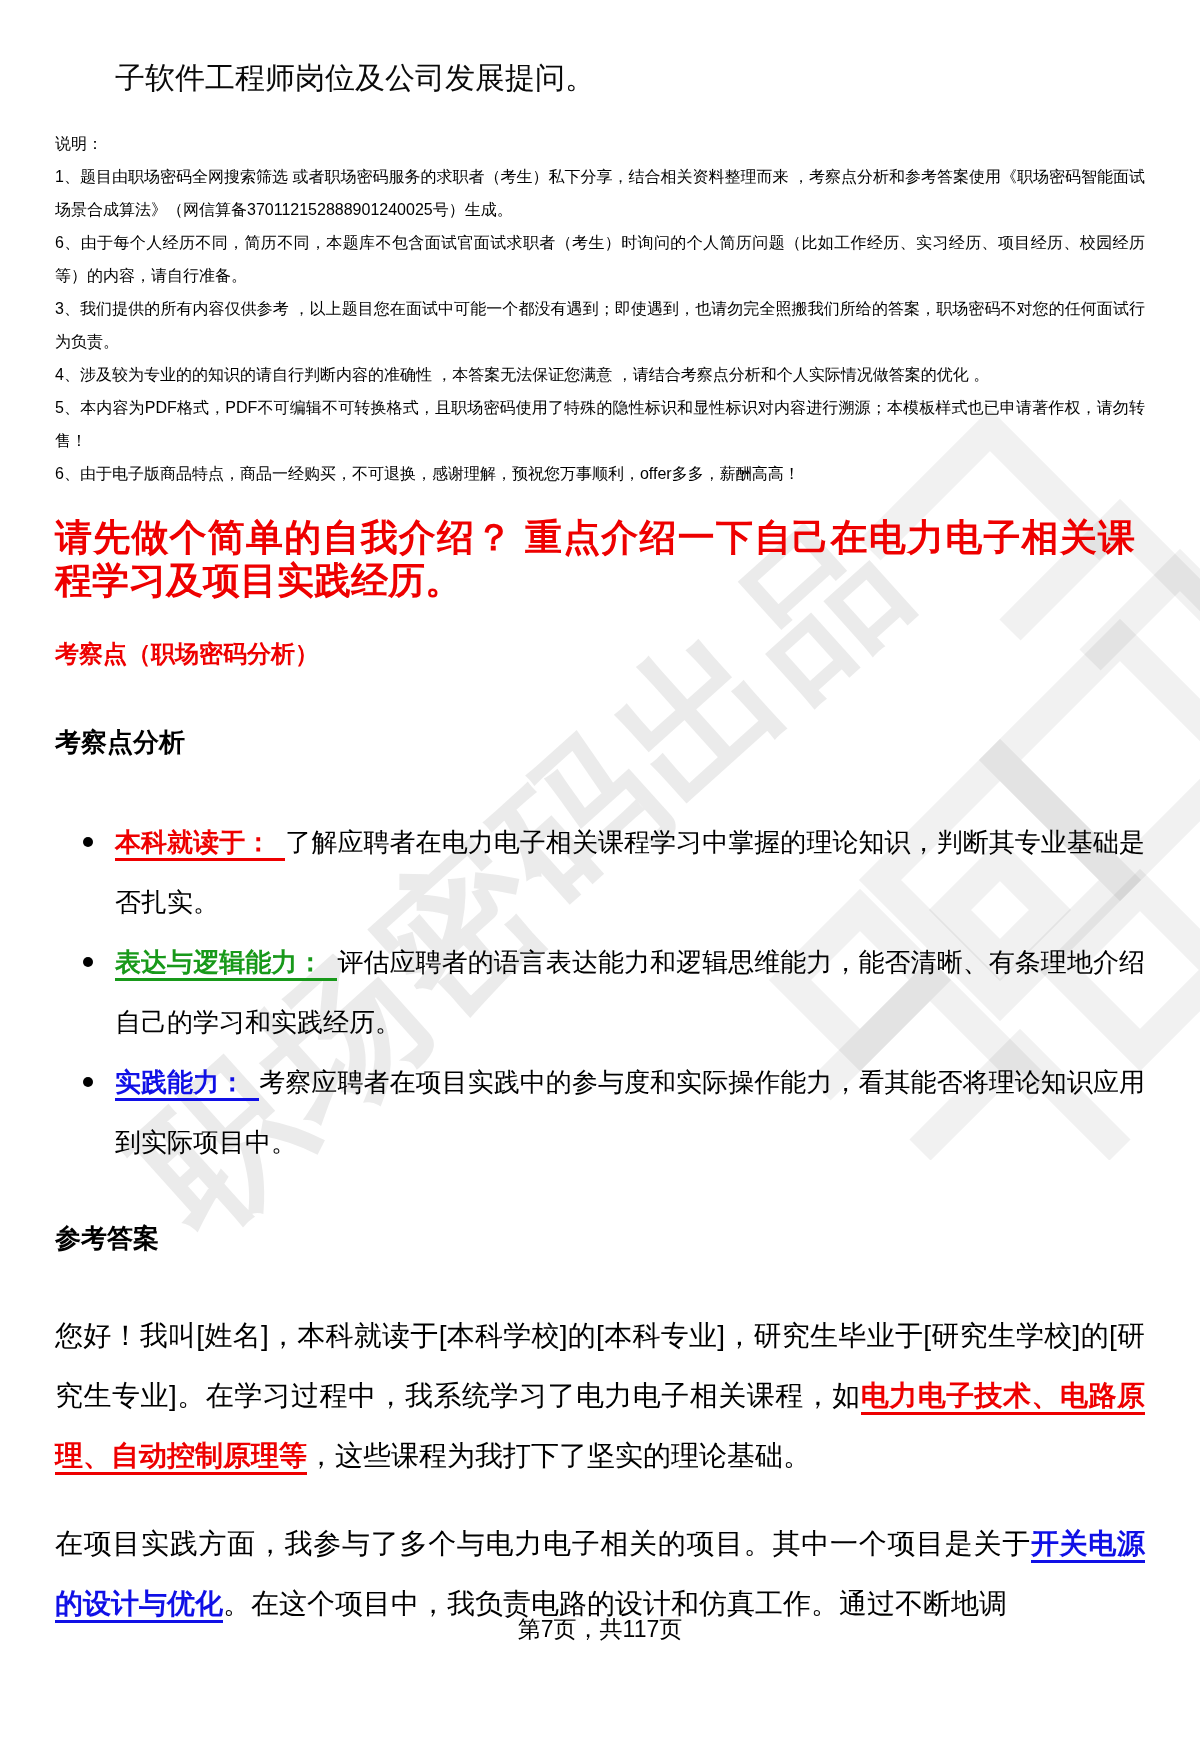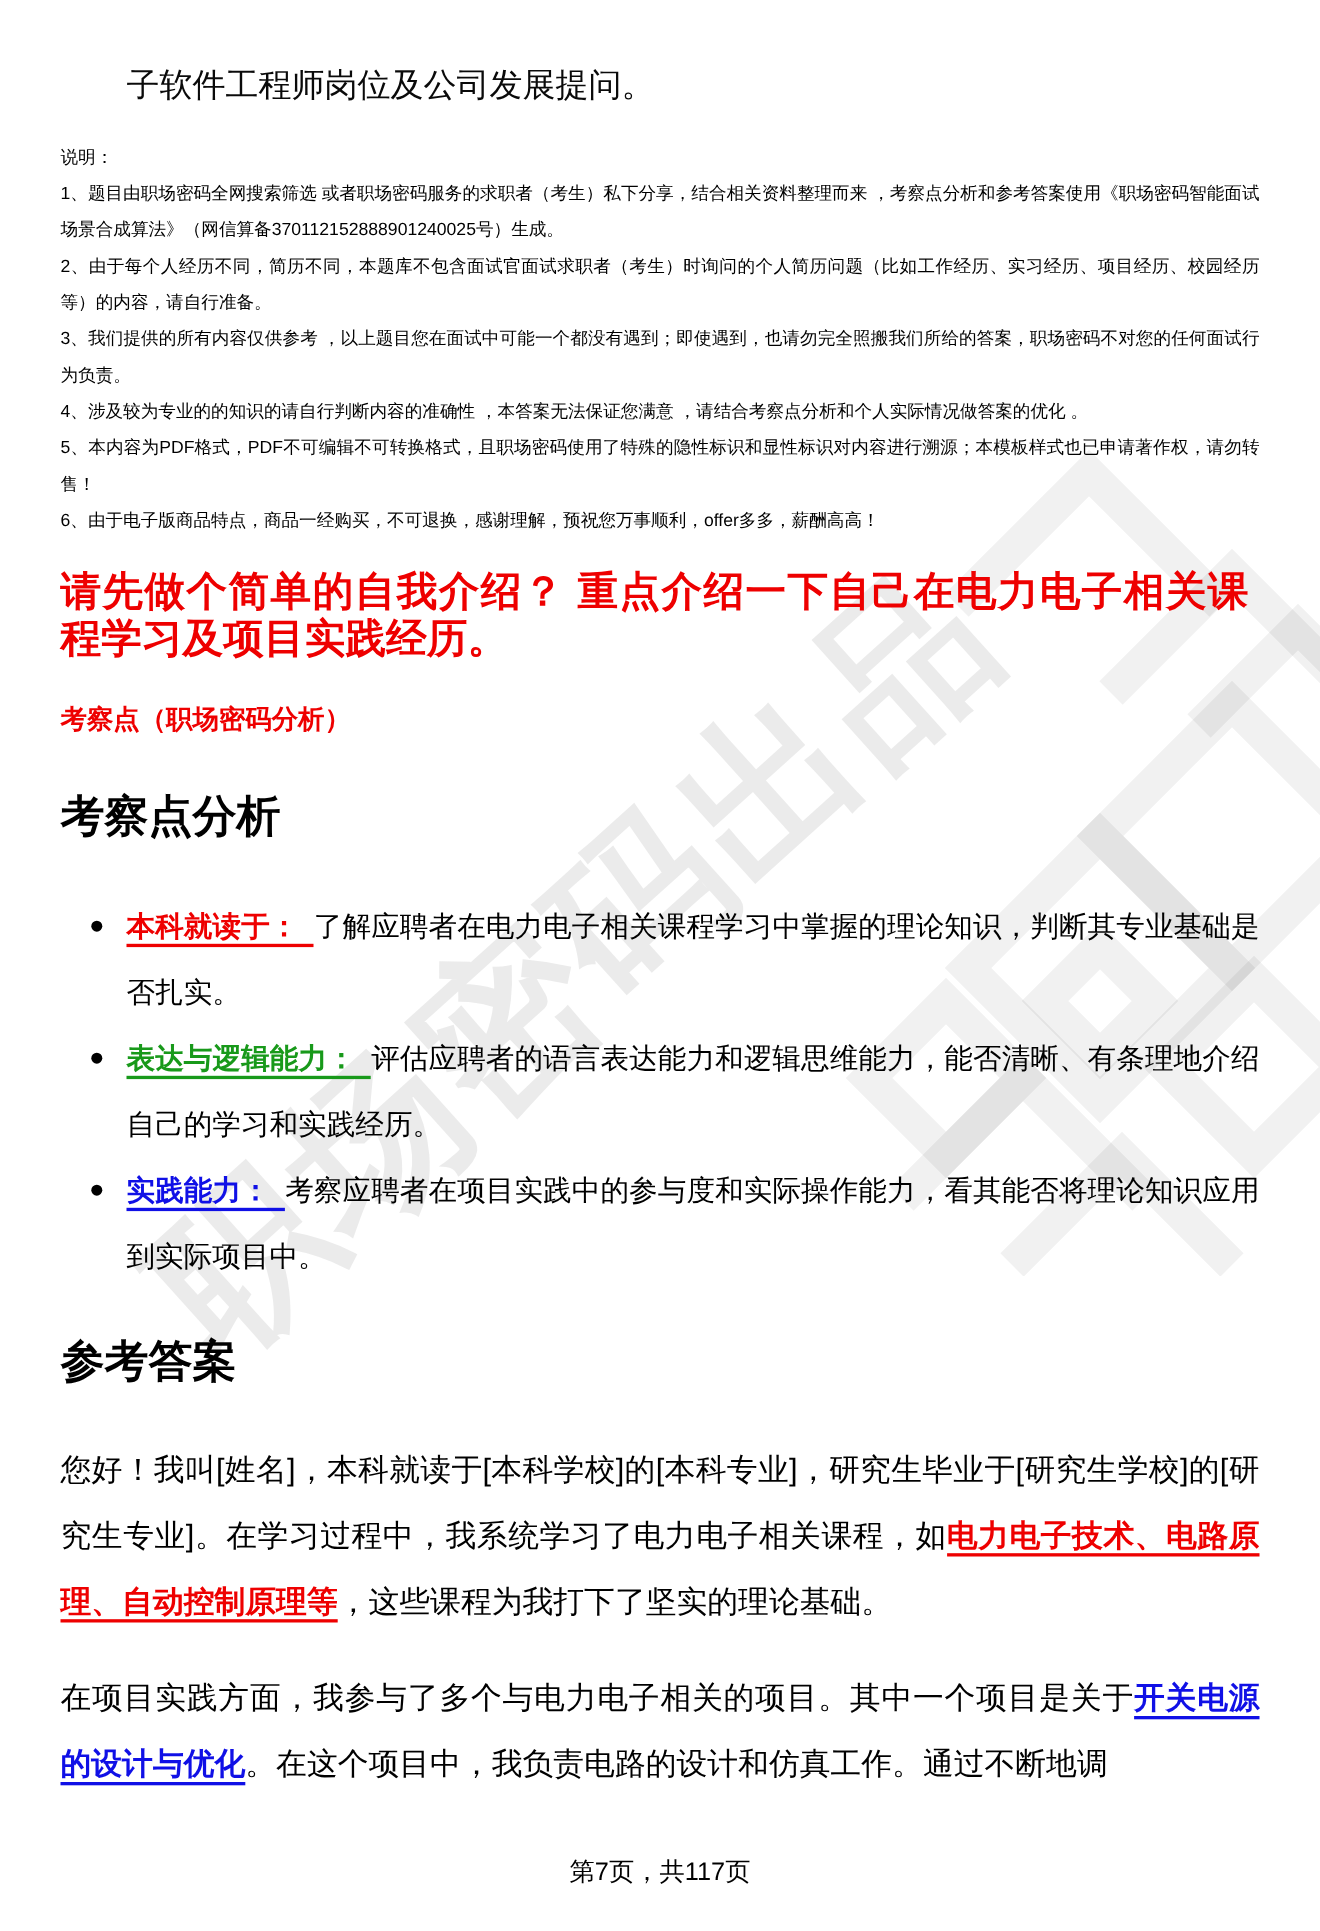--- a/index.html
+++ b/index.html
@@ -40,21 +40,21 @@
   }
   .question {
     margin-top:26px; width:1080px;
     font-size:37px; line-height:43px; font-weight:700;
     text-align:justify;
   }
   .analysis-label {
     margin-top:36px;
     font-size:24px; font-weight:700;
   }
-  .sec-heading { margin:0; font-size:40px; line-height:40px; font-weight:700; color:#000; }
+  .sec-heading { margin:0; font-size:26px; line-height:40px; font-weight:700; color:#000; }
   .h-analysis { margin-top:52px; }
   .h-answer   { margin-top:46px; }
   ul.bullets { list-style:none; margin:50px 0 0 0; padding:0; }
   ul.bullets li {
     position:relative; padding-left:60px;
     font-size:26px; line-height:60px;
     text-align:justify;
   }
   ul.bullets li::before {
     content:""; position:absolute; left:28px; top:25px;
@@ -70,21 +70,21 @@
     font-size:28px; line-height:60px;
     text-align:justify;
   }
   .para.first { margin-top:48px; }
   .hl {
     font-weight:700;
     border-bottom:3px solid currentColor;
     padding-bottom:1px;
   }
   .page-footer {
-    position:absolute; left:0; right:0; top:1686px;
+    position:absolute; left:0; right:0; top:1614px;
     text-align:center;
     font-size:23px; color:#000;
     z-index:1;
   }
 </style>
 </head>
 <body>
 
 <div class="page">
 
@@ -104,21 +104,21 @@
     </g>
   </svg>
 
   <div class="content">
 
     <h1 class="title">子软件工程师岗位及公司发展提问。</h1>
 
     <div class="notes">
       <div>说明：</div>
       <div>1、题目由职场密码全网搜索筛选 或者职场密码服务的求职者（考生）私下分享，结合相关资料整理而来 ，考察点分析和参考答案使用《职场密码智能面试场景合成算法》（网信算备370112152888901240025号）生成。</div>
-      <div>2、由于每个人经历不同，简历不同，本题库不包含面试官面试求职者（考生）时询问的个人简历问题（比如工作经历、实习经历、项目经历、校园经历等）的内容，请自行准备。</div>
+      <div>6、由于每个人经历不同，简历不同，本题库不包含面试官面试求职者（考生）时询问的个人简历问题（比如工作经历、实习经历、项目经历、校园经历等）的内容，请自行准备。</div>
       <div>3、我们提供的所有内容仅供参考 ，以上题目您在面试中可能一个都没有遇到；即使遇到，也请勿完全照搬我们所给的答案，职场密码不对您的任何面试行为负责。</div>
       <div>4、涉及较为专业的的知识的请自行判断内容的准确性 ，本答案无法保证您满意 ，请结合考察点分析和个人实际情况做答案的优化 。</div>
       <div>5、本内容为PDF格式，PDF不可编辑不可转换格式，且职场密码使用了特殊的隐性标识和显性标识对内容进行溯源；本模板样式也已申请著作权，请勿转售！</div>
       <div>6、由于电子版商品特点，商品一经购买，不可退换，感谢理解，预祝您万事顺利，offer多多，薪酬高高！</div>
     </div>
 
     <div class="question" style="color: rgb(238, 0, 0);">请先做个简单的自我介绍？ 重点介绍一下自己在电力电子相关课程学习及项目实践经历。</div>
 
     <div class="analysis-label" style="color: rgb(238, 0, 0);">考察点（职场密码分析）</div>
 

